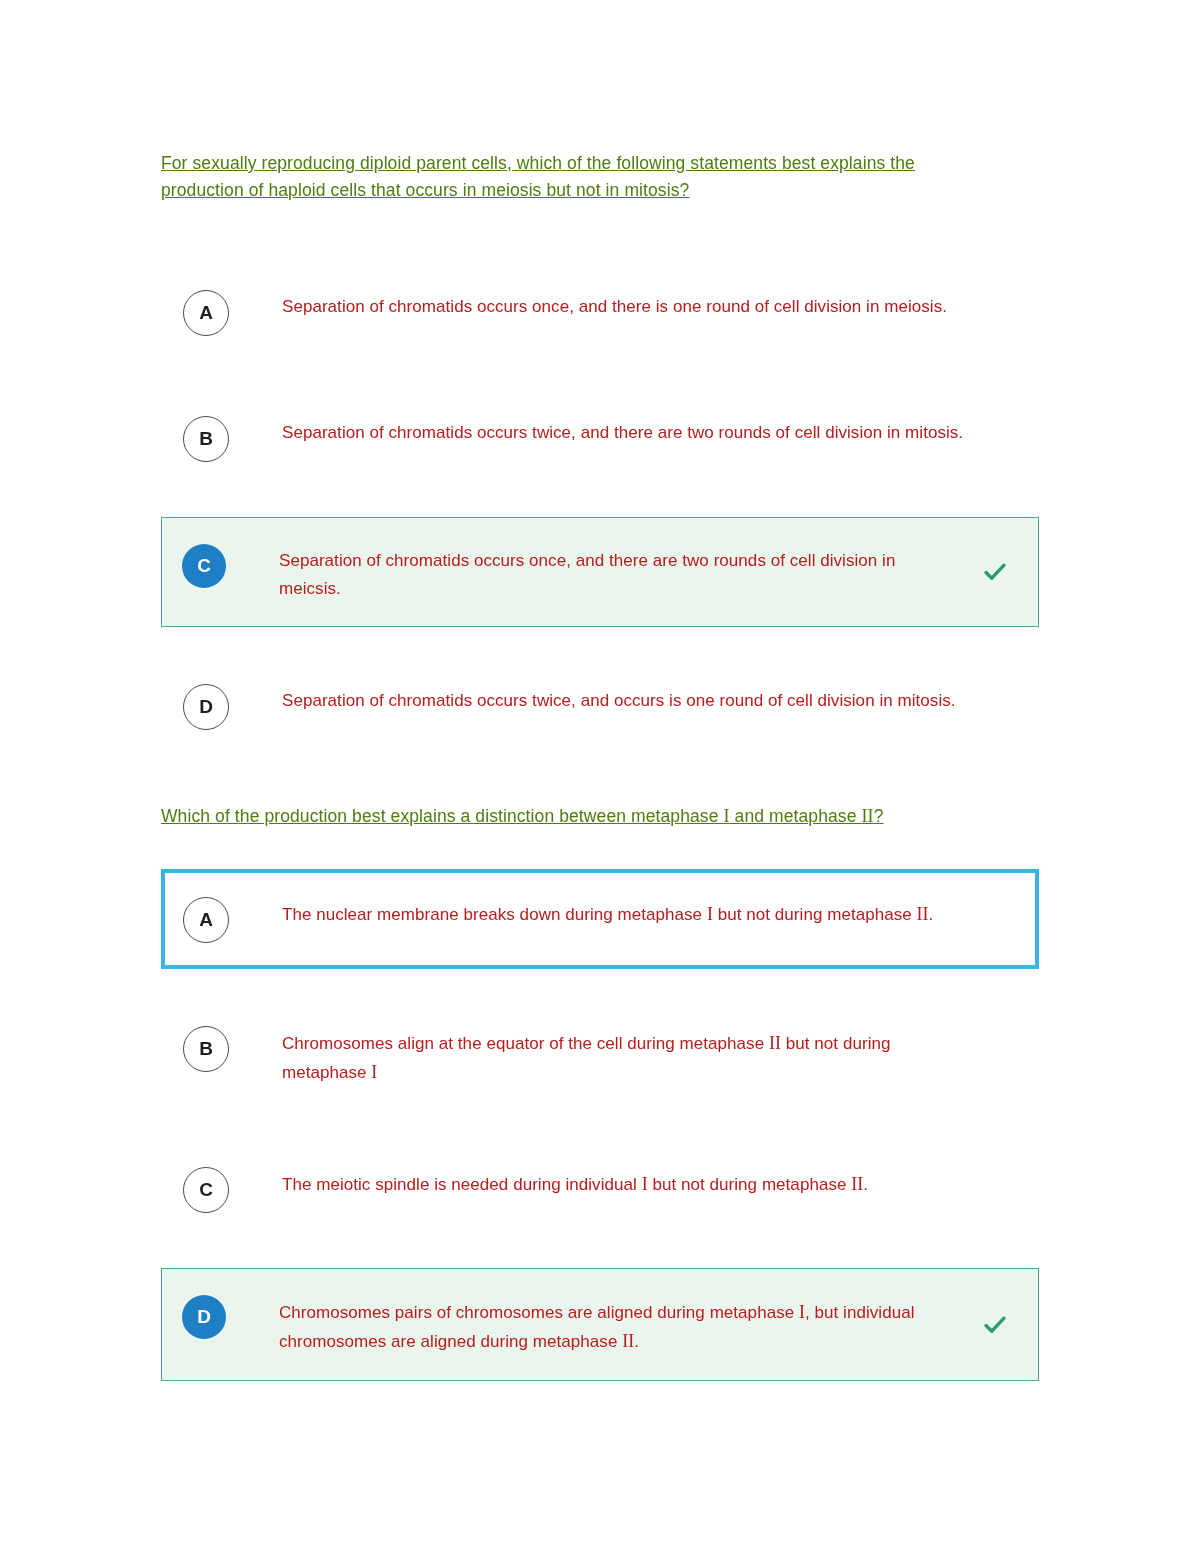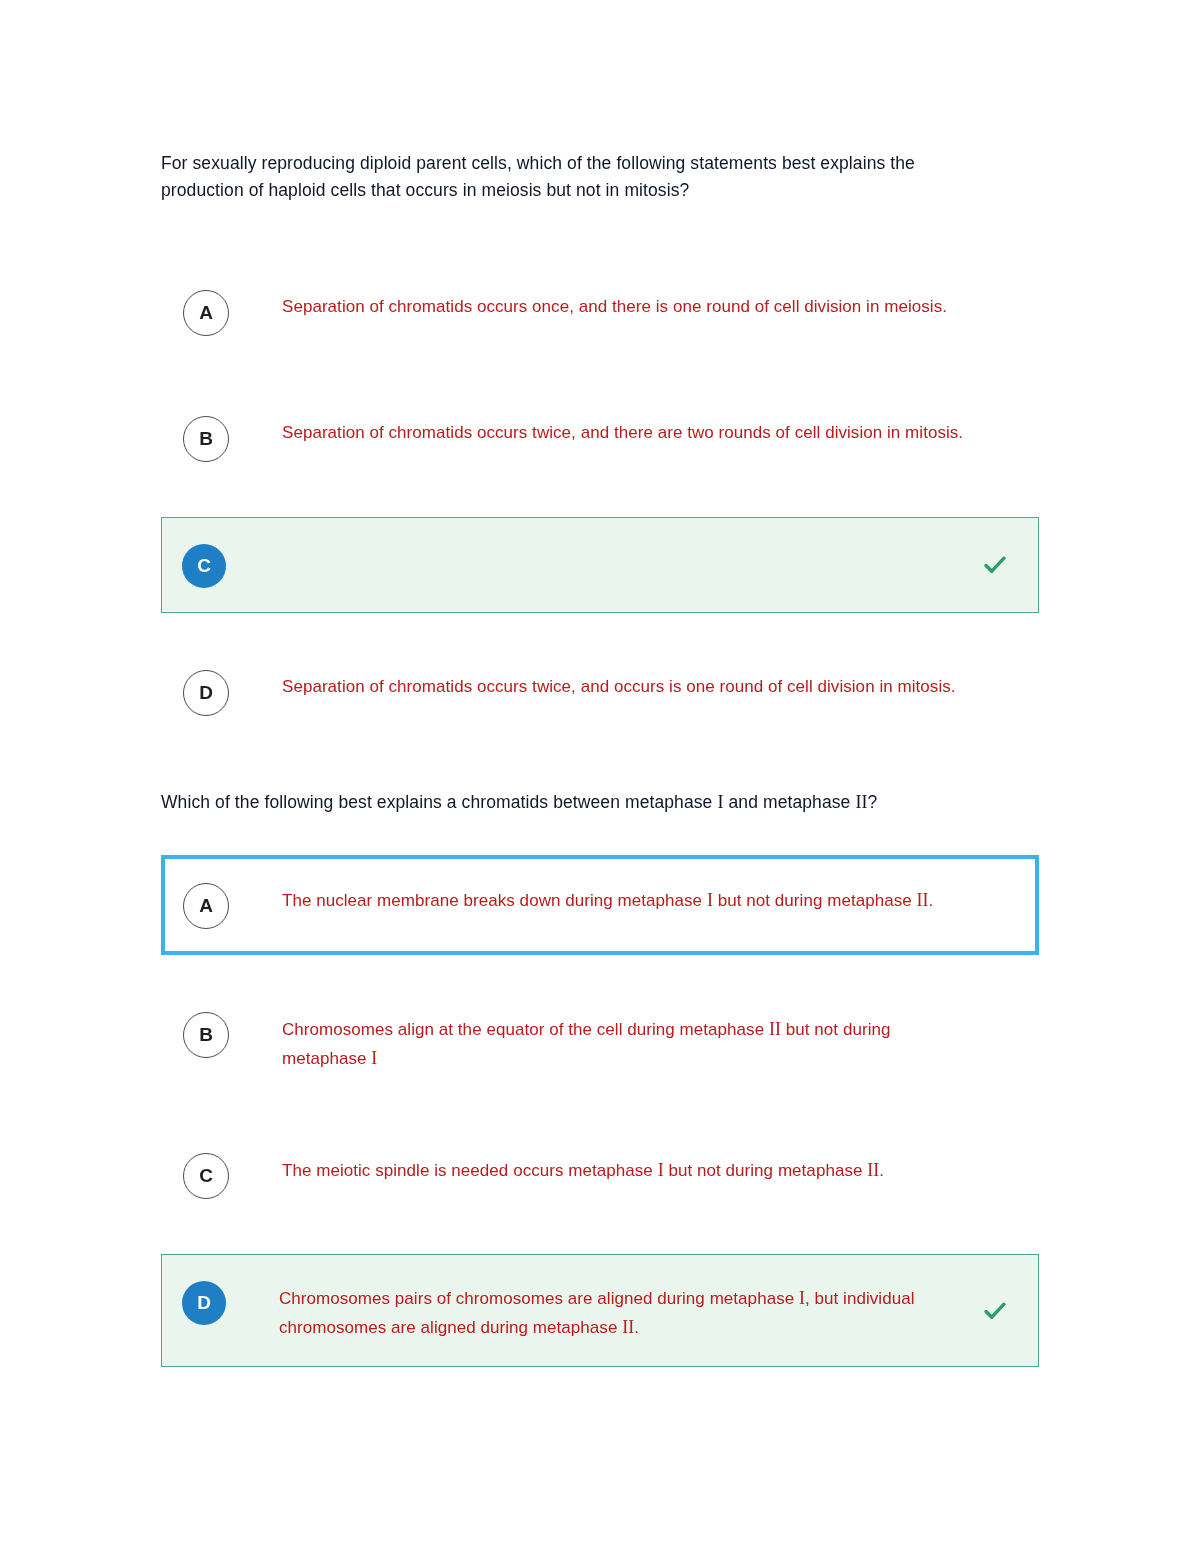--- a/index.html
+++ b/index.html
@@ -24,22 +24,23 @@
     position: absolute;
     left: 161px;
     top: 150px;
     width: 878px;
   }
 
   
   .question-stem {
     font-size: 17.5px;
     line-height: 1.52;
-    color: #0f172a;
+    color: #4d7c0f;
     letter-spacing: 0.1px;
+    text-decoration: underline;
   }
   .q1-stem { width: 840px; }
   .q2-stem { width: 840px; }
 
   
   .options { position: relative; }
 
   .option {
     position: relative;
     display: flex;
@@ -153,41 +154,42 @@
 
         <div class="option plain">
           <div class="bubble off">B</div>
           <div class="opt-text">Separation of chromatids occurs twice, and there are two rounds of cell division in mitosis.</div>
         </div>
 
         <div class="gap-opt"></div>
 
         <div class="option correct">
           <div class="bubble on">C</div>
+          <div class="opt-text">Separation of chromatids occurs once, and there are two rounds of cell division in meicsis.</div>
           <div class="check">
             <svg width="26" height="26" viewBox="0 0 26 26" aria-hidden="true">
               <path d="M4 13.5 L9.8 19.2 L22 6.2" fill="none" stroke="currentColor" stroke-width="3.4" stroke-linecap="round" stroke-linejoin="round"></path>
             </svg>
           </div>
         </div>
 
         <div class="gap-opt"></div>
 
         <div class="option plain">
           <div class="bubble off">D</div>
           <div class="opt-text">Separation of chromatids occurs twice, and occurs is one round of cell division in mitosis.</div>
         </div>
 
       </div>
     </div>
 
     <div class="gap-opts-to-q2"></div>
 
     <div>
-      <div class="question-stem q2-stem"><span>Which of the following best explains a chromatids between metaphase </span><span class="rn">I</span><span> and metaphase </span><span class="rn">II</span><span>?</span></div>
+      <div class="question-stem q2-stem"><span>Which of the production best explains a distinction between metaphase </span><span class="rn">I</span><span> and metaphase </span><span class="rn">II</span><span>?</span></div>
 
       <div class="gap-q2-to-opts"></div>
 
       <div class="options">
 
         <div class="option selected">
           <div class="bubble off">A</div>
           <div class="opt-text"><span>The nuclear membrane breaks down during metaphase </span><span class="rn">I</span><span> but not during metaphase </span><span class="rn">II</span><span>.</span></div>
         </div>
 
@@ -195,21 +197,21 @@
 
         <div class="option plain">
           <div class="bubble off">B</div>
           <div class="opt-text"><span>Chromosomes align at the equator of the cell during metaphase </span><span class="rn">II</span><span> but not during metaphase </span><span class="rn">I</span><span></span></div>
         </div>
 
         <div class="gap-opt"></div>
 
         <div class="option plain">
           <div class="bubble off">C</div>
-          <div class="opt-text"><span>The meiotic spindle is needed occurs metaphase </span><span class="rn">I</span><span> but not during metaphase </span><span class="rn">II</span><span>.</span></div>
+          <div class="opt-text"><span>The meiotic spindle is needed during individual </span><span class="rn">I</span><span> but not during metaphase </span><span class="rn">II</span><span>.</span></div>
         </div>
 
         <div class="gap-opt"></div>
 
         <div class="option correct">
           <div class="bubble on">D</div>
           <div class="opt-text"><span>Chromosomes pairs of chromosomes are aligned during metaphase </span><span class="rn">I</span><span>, but individual chromosomes are aligned during metaphase </span><span class="rn">II</span><span>.</span></div>
           <div class="check">
             <svg width="26" height="26" viewBox="0 0 26 26" aria-hidden="true">
               <path d="M4 13.5 L9.8 19.2 L22 6.2" fill="none" stroke="currentColor" stroke-width="3.4" stroke-linecap="round" stroke-linejoin="round"></path>

